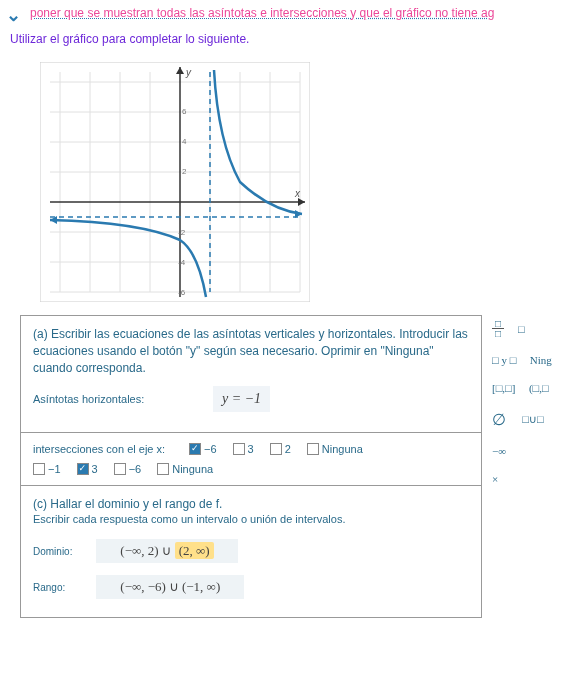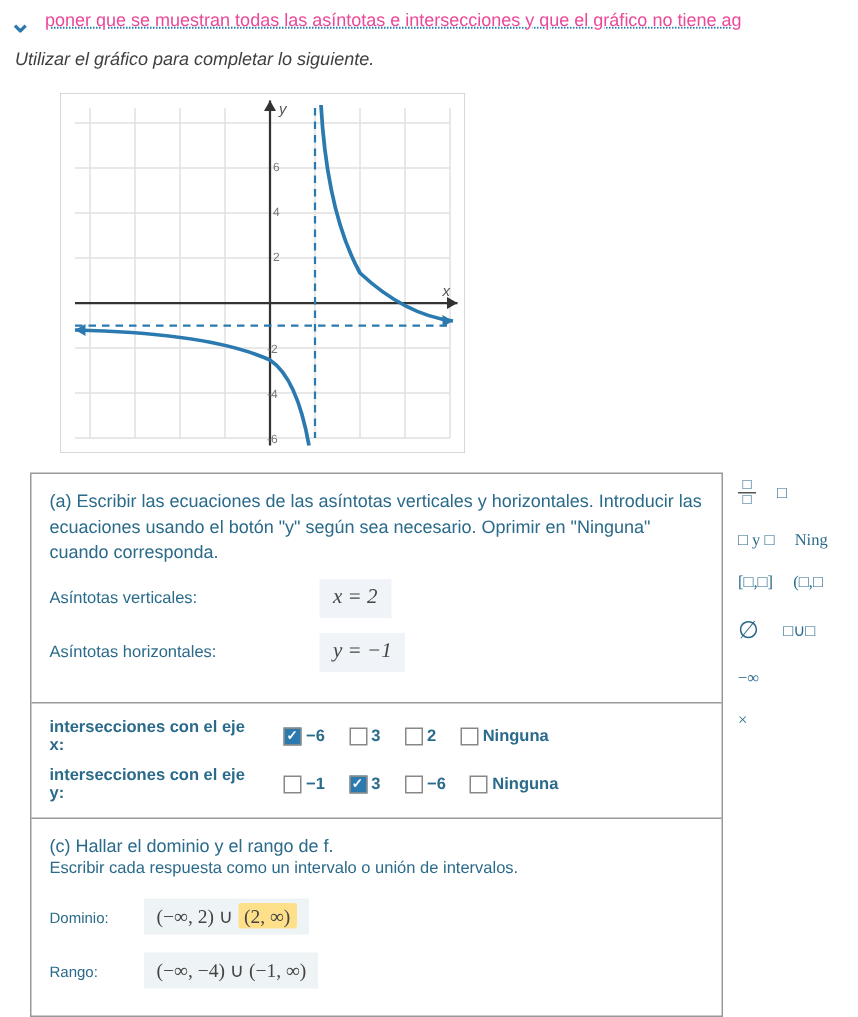--- a/index.html
+++ b/index.html
@@ -1,37 +1,37 @@
 <!DOCTYPE html>
 <html><head>
 <meta charset="utf-8">
 <style>
   * { box-sizing: border-box; margin: 0; padding: 0; }
   body { font-family: Arial, sans-serif; font-size: 12px; color: #333; background: #fff; width: 572px; }
   .top-instruction { padding: 6px 10px 6px 30px; position: relative; color: #444; }
   .top-instruction .chev { position: absolute; left: 6px; top: 4px; color: #2a7ab0; font-size: 18px; font-weight: bold; }
   .top-instruction .line1 span { text-decoration: underline dotted #2a7ab0; color: #ec4899; }
-  .sub-instruction { padding: 6px 10px; color: #404040; font-style: italic; }
+  .sub-instruction { padding: 6px 10px; color: #6d28d9; }
   .graph-wrap { margin: 10px 40px; }
   .questions { margin: 10px 20px 0 20px; display: flex; gap: 10px; }
   .q-col { flex: 1; border: 1px solid #999; }
   .q-part { border-bottom: 1px solid #999; padding: 10px 12px; }
   .q-part:last-child { border-bottom: none; }
   .q-prompt { color: #2a6a8a; font-size: 12px; margin-bottom: 10px; line-height: 1.4; }
   .q-sub { color: #2a6a8a; font-size: 11px; }
   .row { display: flex; align-items: center; margin: 10px 0; gap: 20px; }
   .row-label { flex: 0 0 160px; font-size: 11px; color: #2a6a8a; }
   .eq-chip { background: #f0f4f8; padding: 4px 8px; border: 1px solid transparent; font-family: 'Times New Roman', serif; font-style: italic; font-size: 14px; color: #444; }
-  .opts { display: flex; align-items: center; gap: 16px; font-size: 11px; color: #2a6a8a; font-weight: bold; }
+  .opts { display: flex; align-items: center; gap: 16px; font-size: 11px; color: #2a6a8a; }
   .opts label { display: inline-flex; align-items: center; gap: 3px; }
   .chk { width: 12px; height: 12px; border: 1px solid #888; display: inline-block; background: #fff; }
   .chk.on { background: #2a7ab0; position: relative; }
   .chk.on::after { content: '✓'; color: #fff; font-size: 9px; position: absolute; left: 1px; top: -1px; }
   .opt-val { font-style: normal; }
-  .ans-blob { background: #eef3f6; padding: 4px 8px; font-family: 'Times New Roman', serif; font-size: 13px; color: #444; display: inline-block; margin-top: 4px; }
+  .ans-blob { background: #eef3f6; padding: 4px 24px; font-family: 'Times New Roman', serif; font-size: 13px; color: #444; display: inline-block; margin-top: 4px; }
   .ans-blob .hl { background: #ffe08a; padding: 1px 4px; border-radius: 2px; }
   .field-label { display: inline-block; width: 60px; font-size: 10px; color: #2a6a8a; }
   .c-row { margin: 8px 0; }
   .tool-col { flex: 0 0 60px; font-size: 11px; color: #2a6a8a; display: flex; flex-direction: column; gap: 16px; align-items: flex-start; padding-top: 4px; }
   .tool { display: flex; align-items: center; gap: 4px; font-family: 'Times New Roman', serif; }
   .frac { display: inline-flex; flex-direction: column; align-items: center; line-height: 0.9; }
   .frac .n, .frac .d { font-size: 10px; }
   .frac .bar { width: 12px; height: 1px; background: #555; }
   .empty-set { font-size: 16px; }
 </style>
@@ -87,24 +87,20 @@
         <text x="138" y="233">-6</text>
     </g>
   </svg>
 </div>
 
 <div class="questions">
   <div class="q-col">
     <div class="q-part">
       <div class="q-prompt">(a) Escribir las ecuaciones de las asíntotas verticales y horizontales. Introducir las ecuaciones usando el botón "y" según sea necesario. Oprimir en "Ninguna" cuando corresponda.</div>
       <div class="row">
-        <div class="row-label">Asíntotas verticales:</div>
-        <div class="eq-chip">x = 2</div>
-      </div>
-      <div class="row">
         <div class="row-label">Asíntotas horizontales:</div>
         <div class="eq-chip">y = −1</div>
       </div>
     </div>
 
     <div class="q-part">
       <div class="opts" style="margin-bottom:8px;">
         <span class="row-label" style="flex:0 0 140px">intersecciones con el eje x:</span>
         <label>
             <span class="chk on"></span>
@@ -117,21 +113,20 @@
         <label>
             <span class="chk"></span>
             <span class="opt-val">2</span>
           </label>
         <label>
             <span class="chk"></span>
             <span class="opt-val">Ninguna</span>
           </label>
       </div>
       <div class="opts">
-        <span class="row-label" style="flex:0 0 140px">intersecciones con el eje y:</span>
         <label>
             <span class="chk"></span>
             <span class="opt-val">−1</span>
           </label>
         <label>
             <span class="chk on"></span>
             <span class="opt-val">3</span>
           </label>
         <label>
             <span class="chk"></span>
@@ -146,21 +141,21 @@
 
     <div class="q-part">
       <div class="q-prompt" style="margin-bottom:0">(c) Hallar el dominio y el rango de f.</div>
       <div class="q-sub" style="margin-bottom:10px">Escribir cada respuesta como un intervalo o unión de intervalos.</div>
       <div class="c-row">
         <span class="field-label">Dominio:</span>
         <span class="ans-blob"><span>(−∞, 2) ∪ </span><span class="hl">(2, ∞)</span></span>
       </div>
       <div class="c-row">
         <span class="field-label">Rango:</span>
-        <span class="ans-blob">(−∞, −4) ∪ (−1, ∞)</span>
+        <span class="ans-blob">(−∞, −6) ∪ (−1, ∞)</span>
       </div>
     </div>
   </div>
 
   <div class="tool-col">
     <div class="tool">
       <span class="frac">
           <span class="n">□</span>
           <span class="bar"></span>
           <span class="d">□</span>

